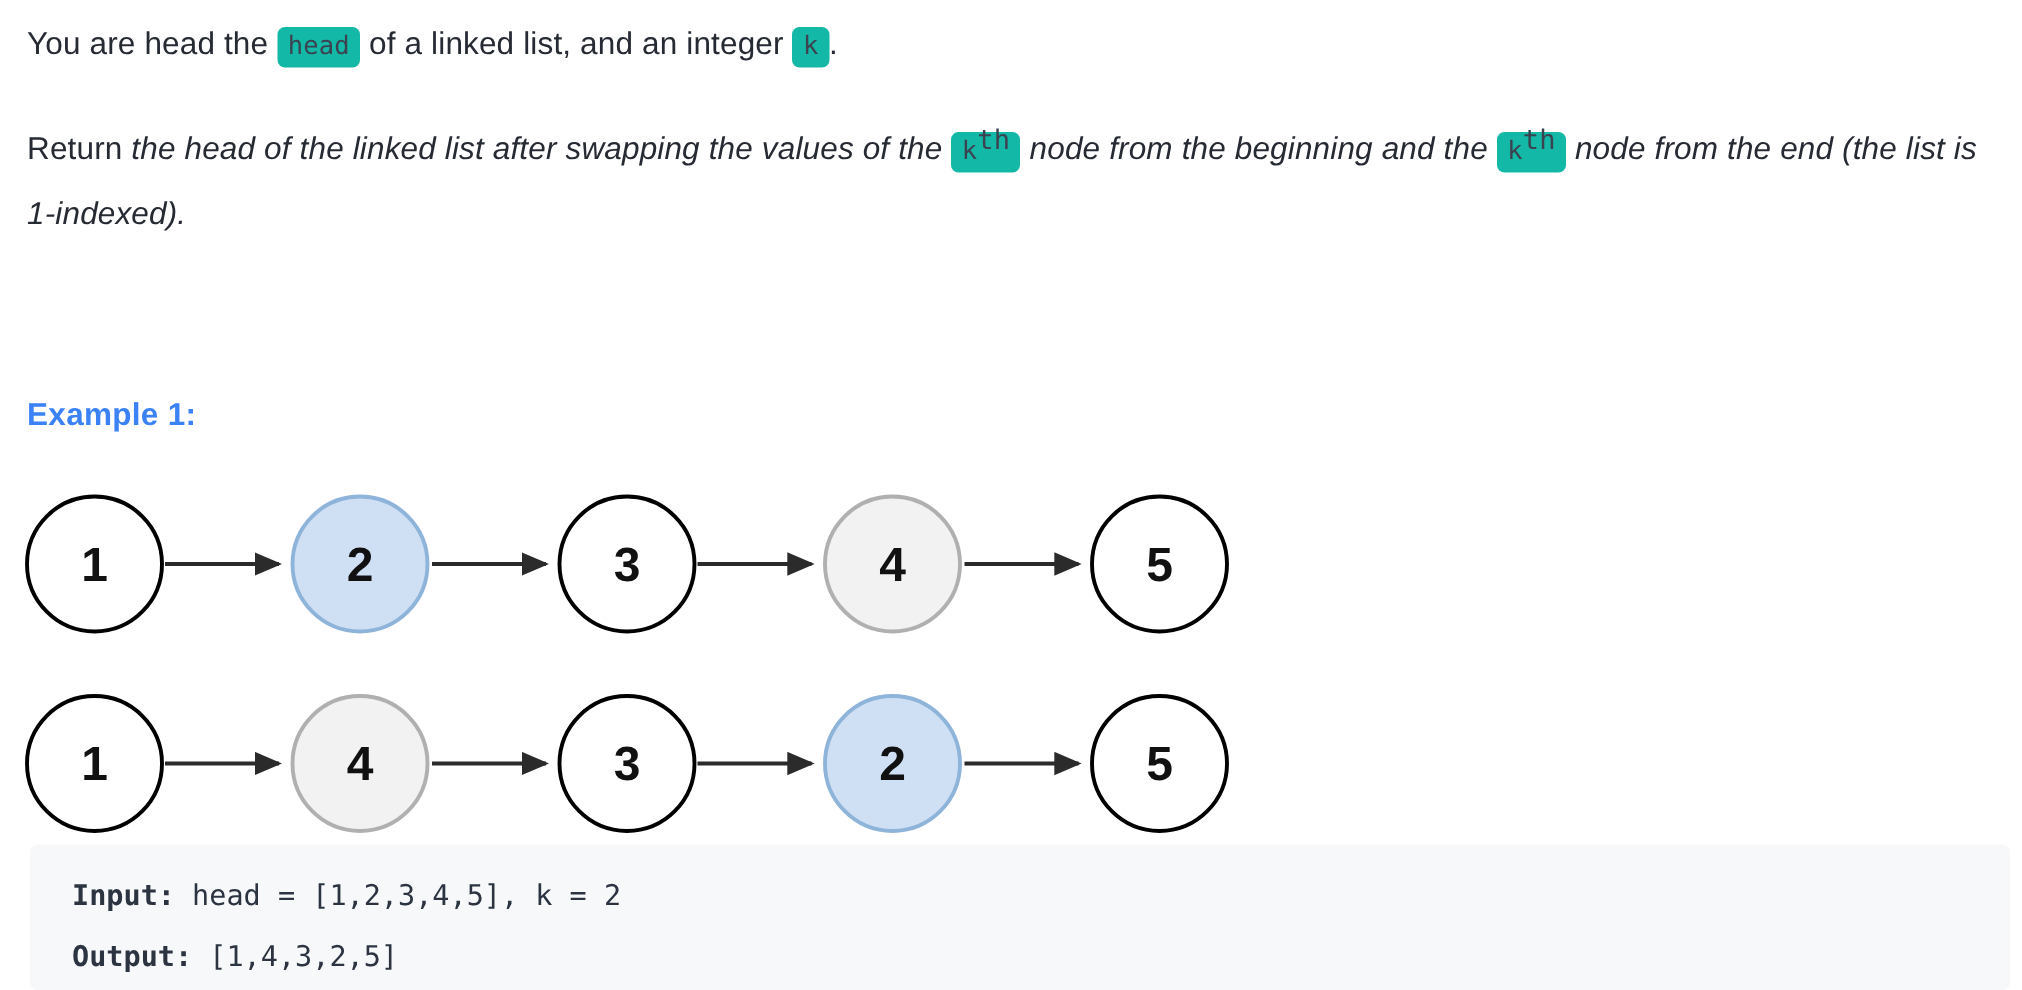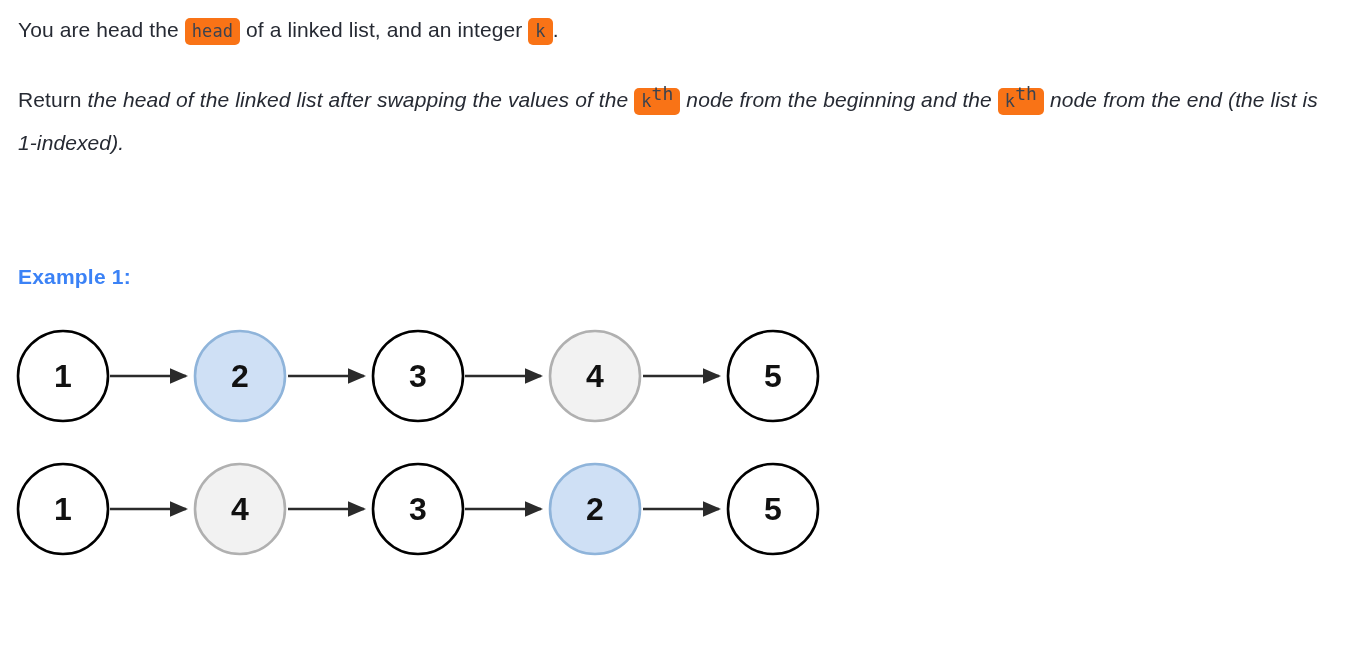--- a/index.html
+++ b/index.html
@@ -40,21 +40,21 @@
     left: 18px;
     width: 1312px;
   }
   .ital { font-style: italic; }
   .bold-ital { font-style: italic; font-weight: normal; }
 
   code.inline {
     font-family: "DejaVu Sans Mono", "Liberation Mono", monospace;
     font-size: 17px;
     font-style: normal;
-    background: #f97316;
+    background: #14b8a6;
     color: #3b4350;
     border-radius: 5px;
     padding: 3px 7px 4px 7px;
     white-space: nowrap;
   }
   code.inline sup {
     font-size: 18px;
     vertical-align: super;
     line-height: 0;
   }
@@ -179,14 +179,18 @@
         <circle cx="595" cy="48" r="45" fill="#cfe0f5" stroke="#8fb4da" stroke-width="2.6"></circle>
         <text x="595" y="48" text-anchor="middle" dominant-baseline="central" font-family="Liberation Sans, sans-serif" font-size="32" font-weight="bold" fill="#111111">2</text>
       </g>
       <g>
         <circle cx="773" cy="48" r="45" fill="#ffffff" stroke="#000000" stroke-width="2.6"></circle>
         <text x="773" y="48" text-anchor="middle" dominant-baseline="central" font-family="Liberation Sans, sans-serif" font-size="32" font-weight="bold" fill="#111111">5</text>
       </g>
     </svg>
   </div>
 
+  <div class="codeblock">
+    <div class="codeline"><b>Input:</b><span> head = [1,2,3,4,5], k = 2</span></div>
+    <div class="codeline"><b>Output:</b><span> [1,4,3,2,5]</span></div>
+  </div>
 
 </div>
 
 </body></html>

